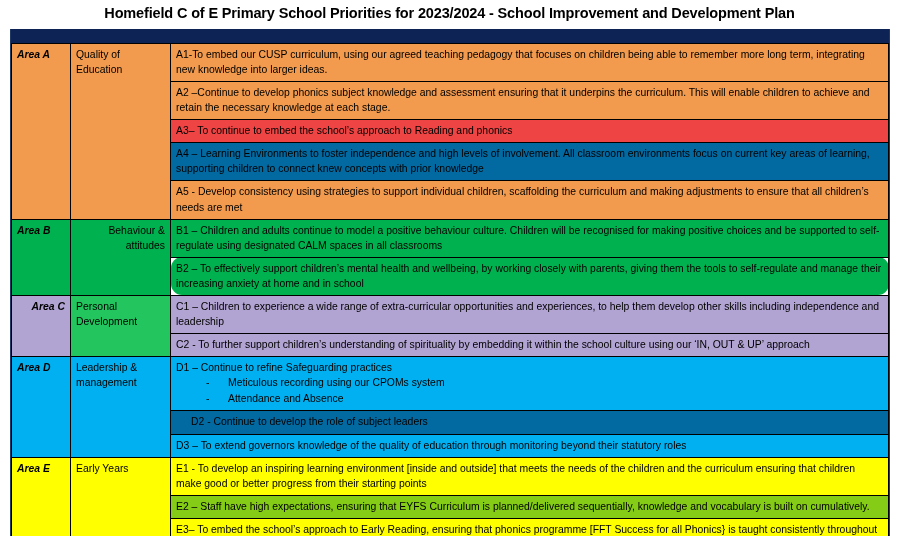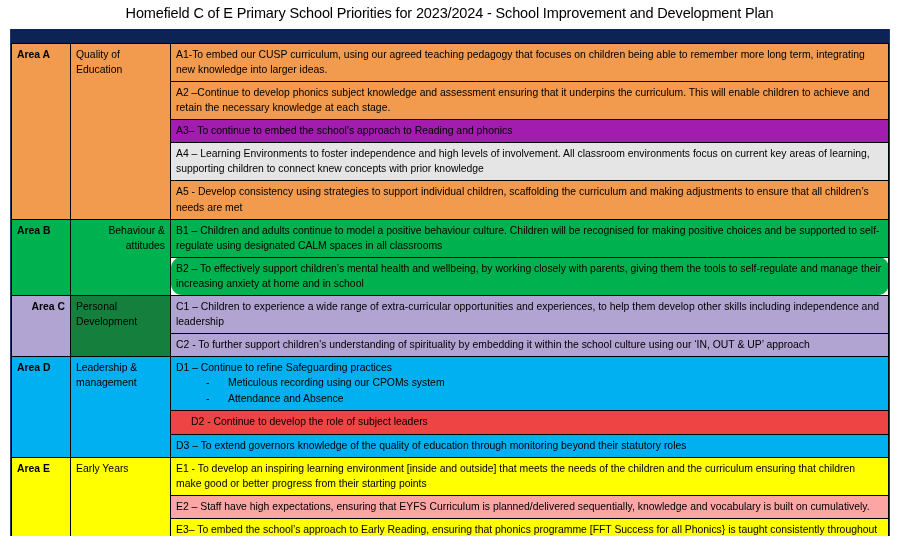--- a/index.html
+++ b/index.html
@@ -11,21 +11,21 @@
     width: 899px;
     height: 536px;
     font-family: "Liberation Sans", sans-serif;
     color: #000000;
     overflow: hidden;
   }
 
   #page-title {
     text-align: center;
     font-size: 14.5px;
-    font-weight: normal;
+    font-weight: bold;
     letter-spacing: -0.15px;
     padding: 6px 0 7px 0;
     line-height: 1.1;
   }
 
   .table-wrap {
     margin: 0 9px 0 10px;
     border: 1px solid #1f3864;
     border-top: none;
     box-sizing: border-box;
@@ -54,20 +54,21 @@
   }
 
   col.c-area  { width: 59px; }
   col.c-name  { width: 100px; }
   col.c-detail{ width: auto; }
 
   td.area-cell {
     font-weight: bold;
     font-size: 10.6px;
     padding-left: 8px;
+    font-style: italic;
   }
   td.name-cell {
     font-size: 10.6px;
   }
   td.detail-cell {
     padding-left: 6px;
     padding-right: 6px;
   }
 
   .sub-list {
@@ -107,26 +108,26 @@
           <td class="detail-cell" style="background: rgb(242, 154, 77);">
             <div>A1-To embed our CUSP curriculum, using our agreed teaching pedagogy that focuses on children being able to remember more long term, integrating new knowledge into larger ideas.</div>
           </td>
         </tr>
         <tr>
           <td class="detail-cell" style="background: rgb(242, 154, 77);">
             <div>A2 –Continue to develop phonics subject knowledge and assessment ensuring that it underpins the curriculum. This will enable children to achieve and retain the necessary knowledge at each stage.</div>
           </td>
         </tr>
         <tr>
-          <td class="detail-cell spacer-pad" style="background: #a21caf;">
+          <td class="detail-cell spacer-pad" style="background: #ef4444;">
             <div>A3– To continue to embed the school’s approach to Reading and phonics</div>
           </td>
         </tr>
         <tr>
-          <td class="detail-cell" style="background: #e5e5e5;">
+          <td class="detail-cell" style="background: #0369a1;">
             <div>A4 – Learning Environments to foster independence and high levels of involvement. All classroom environments focus on current key areas of learning, supporting children to connect knew concepts with prior knowledge</div>
           </td>
         </tr>
         <tr>
           <td class="detail-cell" style="background: rgb(242, 154, 77);">
             <div>A5 -  Develop consistency using strategies to support individual children, scaffolding the curriculum and making adjustments to ensure that all children’s needs are met</div>
           </td>
         </tr>
         <tr>
           <td class="area-cell" rowspan="2" style="background: rgb(0, 177, 79);">Area B</td>
@@ -135,21 +136,21 @@
             <div>B1 – Children and adults continue to model a positive behaviour culture. Children will be recognised for making positive choices and be supported to self-regulate using designated CALM spaces in all classrooms</div>
           </td>
         </tr>
         <tr>
           <td class="detail-cell" style="background: rgb(0, 177, 79); border-radius: 11px;">
             <div>B2 – To effectively support children’s mental health and wellbeing, by working closely with parents, giving them the tools to self-regulate and manage their increasing anxiety at home and in school</div>
           </td>
         </tr>
         <tr>
           <td class="area-cell" rowspan="2" style="background: rgb(177, 163, 210); text-align: right;">Area C</td>
-          <td class="name-cell" rowspan="2" style="background: #15803d;">Personal Development</td>
+          <td class="name-cell" rowspan="2" style="background: #22c55e;">Personal Development</td>
           <td class="detail-cell spacer-pad" style="background: rgb(177, 163, 210);">
             <div>C1 – Children to experience a wide range of extra-curricular opportunities and experiences, to help them develop other skills including independence and leadership</div>
           </td>
         </tr>
         <tr>
           <td class="detail-cell spacer-pad" style="background: rgb(177, 163, 210);">
             <div>C2  - To further support children’s understanding of spirituality by embedding it within the school culture using our ‘IN, OUT &amp; UP’ approach</div>
           </td>
         </tr>
         <tr>
@@ -157,38 +158,38 @@
           <td class="name-cell" rowspan="3" style="background: rgb(0, 176, 240); margin-top: 48px;">Leadership &amp; management</td>
           <td class="detail-cell" style="background: rgb(0, 176, 240);">
             <div>D1 – Continue to refine Safeguarding practices</div>
             <ul class="sub-list">
               <li><span class="dash">-</span><span>Meticulous recording using our CPOMs system</span></li>
               <li><span class="dash">-</span><span>Attendance and Absence</span></li>
             </ul>
           </td>
         </tr>
         <tr>
-          <td class="detail-cell" style="background: #ef4444; padding-left: 20px;">
+          <td class="detail-cell" style="background: #0369a1; padding-left: 20px;">
             <div>D2 - Continue to develop the role of subject leaders</div>
           </td>
         </tr>
         <tr>
           <td class="detail-cell" style="background: rgb(0, 176, 240);">
             <div>D3 –  To extend governors knowledge of the quality of education through monitoring beyond their statutory roles</div>
           </td>
         </tr>
         <tr>
           <td class="area-cell" rowspan="3" style="background: rgb(255, 255, 0);">Area E</td>
           <td class="name-cell" rowspan="3" style="background: rgb(255, 255, 0);">Early Years</td>
           <td class="detail-cell" style="background: rgb(255, 255, 0);">
             <div>E1 - To develop an inspiring learning environment [inside and outside] that meets the needs of the children and the curriculum ensuring that children make good or better progress from their starting points</div>
           </td>
         </tr>
         <tr>
-          <td class="detail-cell" style="background: #fca5a5;">
+          <td class="detail-cell" style="background: #84cc16;">
             <div>E2 – Staff have high expectations, ensuring that EYFS Curriculum is planned/delivered sequentially, knowledge and vocabulary is built on cumulatively.</div>
           </td>
         </tr>
         <tr>
           <td class="detail-cell spacer-pad" style="background: rgb(255, 255, 0);">
             <div>E3– To embed the school’s approach to Early Reading, ensuring that phonics programme [FFT Success for all Phonics} is taught consistently throughout the EYFS from the earliest starting point</div>
           </td>
         </tr>
       </tbody>
   </table>

